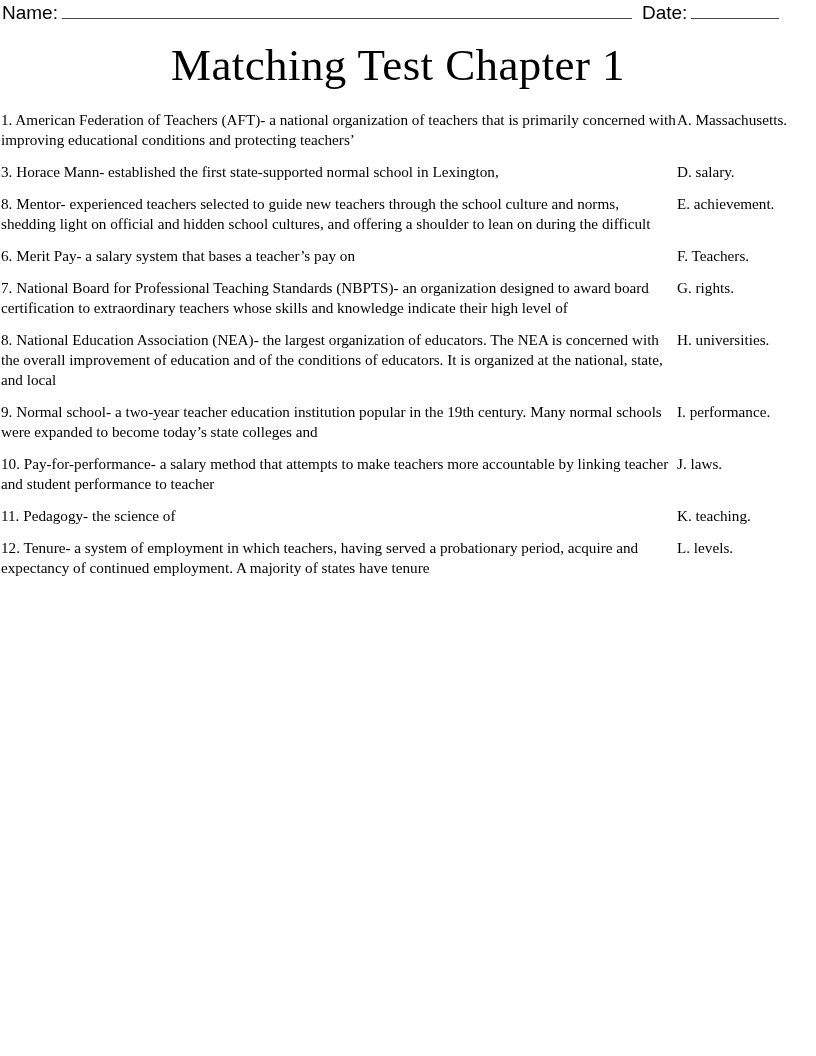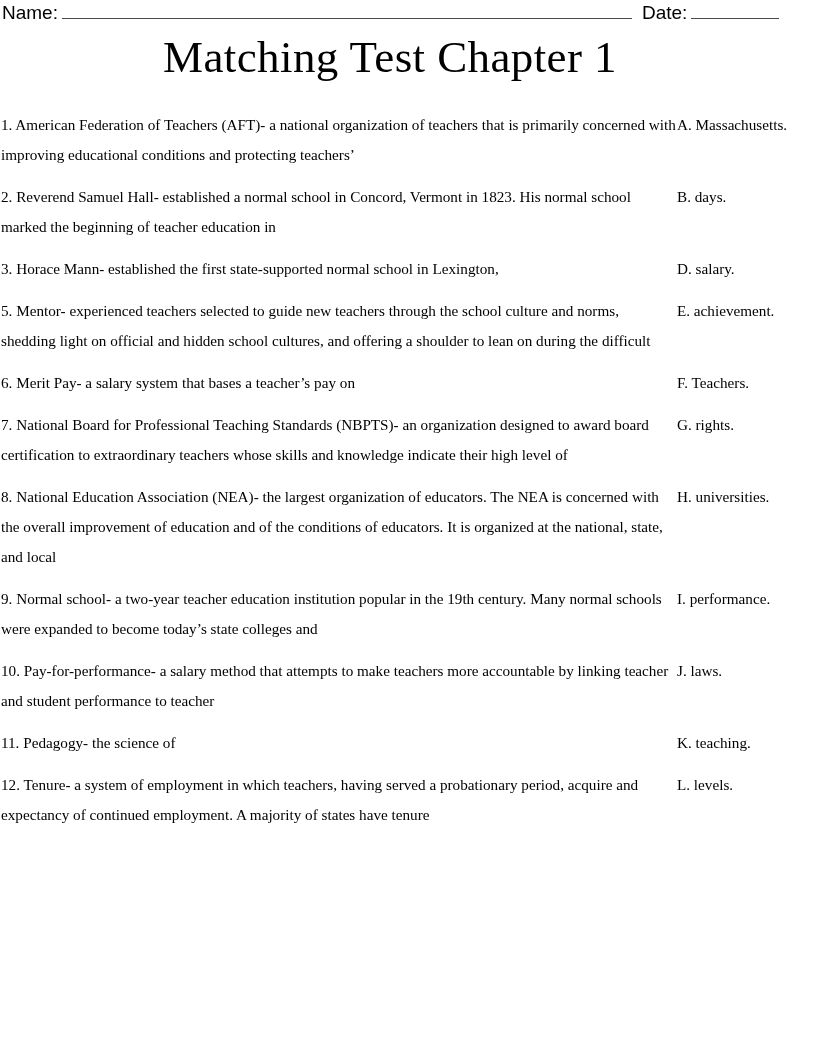--- a/index.html
+++ b/index.html
@@ -62,37 +62,37 @@
     position: absolute;
     left: 0;
     top: 30px;
     width: 780px;
     text-align: center;
     font-family: "Liberation Serif", "DejaVu Serif", serif;
     font-size: 45px;
     line-height: 54px;
     font-weight: normal;
     letter-spacing: 0.4px;
-    margin: 0;
+    margin: 8px;
   }
 
   
   .match-table {
     position: absolute;
     left: 1px;
     top: 110px;
     width: 814px;
     border-collapse: collapse;
     table-layout: fixed;
   }
   .match-table td {
     vertical-align: top;
     padding: 0 0 12px 0;
     font-size: 15.2px;
-    line-height: 30px;
+    line-height: 20px;
     font-family: "Liberation Serif", "DejaVu Serif", serif;
   }
   .col-prompt {
     width: 676px;
     padding-right: 14px;
   }
   .col-answer {
     width: 138px;
     white-space: nowrap;
   }
@@ -122,37 +122,29 @@
       <tr>
         <td class="col-prompt">
             <span class="prompt-text">1. American Federation of Teachers (AFT)- a national organization of teachers that is primarily concerned with improving educational conditions and protecting teachers’</span>
           </td>
         <td class="col-answer">
             <span class="answer-text">A. Massachusetts.</span>
           </td>
       </tr>
       <tr>
         <td class="col-prompt">
-            <span class="prompt-text">2. Reverend Samuel Hall- established a normal school in Concord, Vermont in 1823. His normal school marked the beginning of teacher education in</span>
-          </td>
-        <td class="col-answer">
-            <span class="answer-text">B. days.</span>
-          </td>
-      </tr>
-      <tr>
-        <td class="col-prompt">
             <span class="prompt-text">3. Horace Mann- established the first state-supported normal school in Lexington,</span>
           </td>
         <td class="col-answer">
             <span class="answer-text">D. salary.</span>
           </td>
       </tr>
       <tr>
         <td class="col-prompt">
-            <span class="prompt-text">5. Mentor- experienced teachers selected to guide new teachers through the school culture and norms, shedding light on official and hidden school cultures, and offering a shoulder to lean on during the difficult</span>
+            <span class="prompt-text">8. Mentor- experienced teachers selected to guide new teachers through the school culture and norms, shedding light on official and hidden school cultures, and offering a shoulder to lean on during the difficult</span>
           </td>
         <td class="col-answer">
             <span class="answer-text">E. achievement.</span>
           </td>
       </tr>
       <tr>
         <td class="col-prompt">
             <span class="prompt-text">6. Merit Pay- a salary system that bases a teacher’s pay on</span>
           </td>
         <td class="col-answer">

